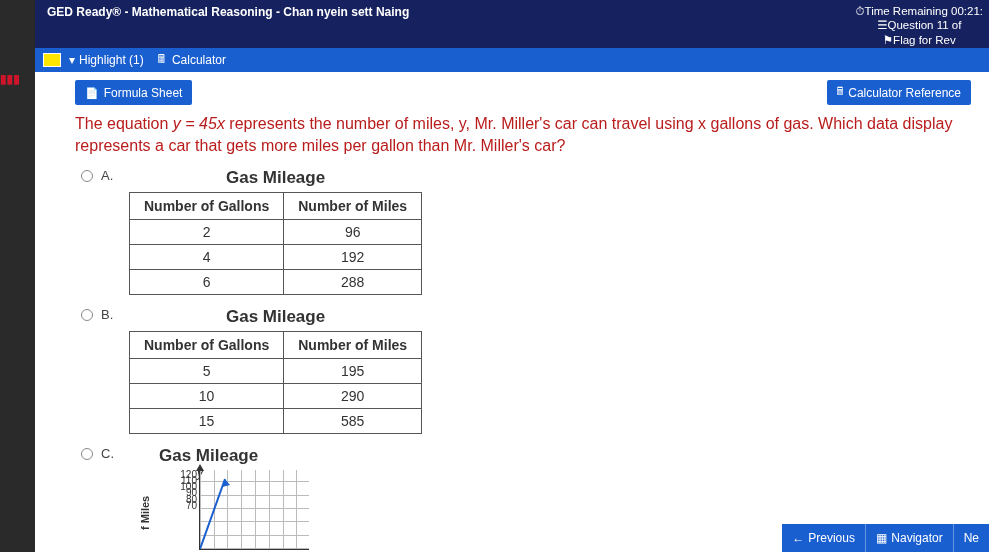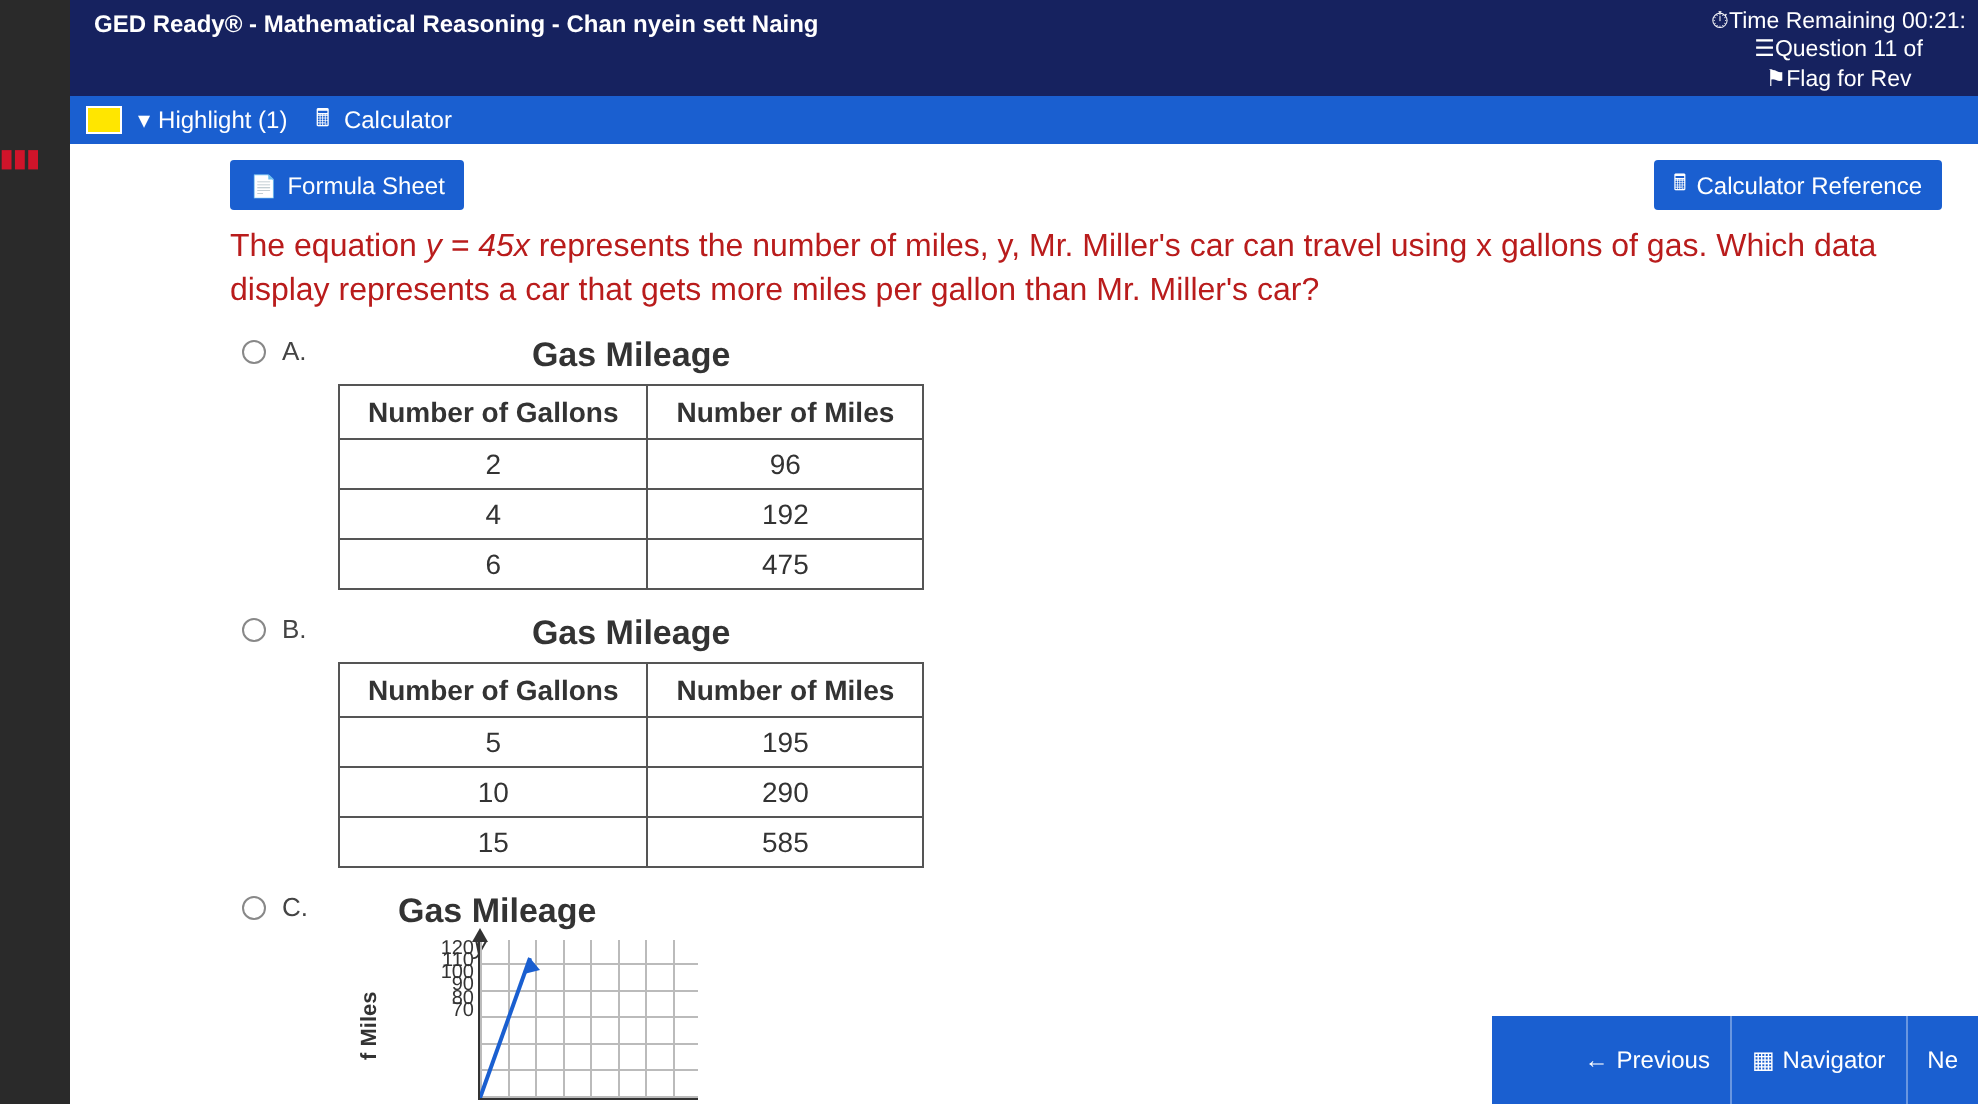--- a/index.html
+++ b/index.html
@@ -62,21 +62,20 @@
     margin-right: 4px;
   }
   .subbar .item { display: flex; align-items: center; gap: 4px; cursor: pointer; }
   .calc-icon::before { content: "\1F5A9"; font-size: 12px; margin-right: 3px; }
   
   .content {
     padding: 8px 18px 0 40px;
     color: #333;
     position: relative;
     font-size: 13px;
-    margin-left: 40px;
   }
   .ref-row { display: flex; justify-content: space-between; margin-bottom: 8px; }
   .ref-btn {
     background: #1a5fd0;
     color: #fff;
     font-size: 12px;
     padding: 3px 10px;
     border-radius: 2px;
     display: flex;
     align-items: center;
@@ -197,28 +196,27 @@
     bottom: 0;
     width: 110px;
     height: 80px;
     pointer-events: none;
   }
   
   .bottombar {
     position: absolute;
     right: 0;
     bottom: 0;
-    height: 44px;
+    height: 28px;
     background: #1a5fd0;
     color: #fff;
     display: flex;
     align-items: flex-end;
     gap: 0;
     font-size: 12px;
-    padding-left: 36px;
   }
   .bottombar .btn {
     padding: 0 10px;
     height: 100%;
     display: flex;
     align-items: center;
     gap: 4px;
     border-left: 1px solid rgba(255,255,255,.35);
     cursor: pointer;
   }
@@ -287,21 +285,21 @@
           <tr>
                 <td>2</td>
                 <td>96</td>
               </tr>
           <tr>
                 <td>4</td>
                 <td>192</td>
               </tr>
           <tr>
                 <td>6</td>
-                <td>475</td>
+                <td>288</td>
               </tr>
         </tbody>
           </table>
       </div>
     </div>
 
     <div class="option">
       <span class="radio"></span>
       <span class="opt-label">B.</span>
       <div class="opt-body">

